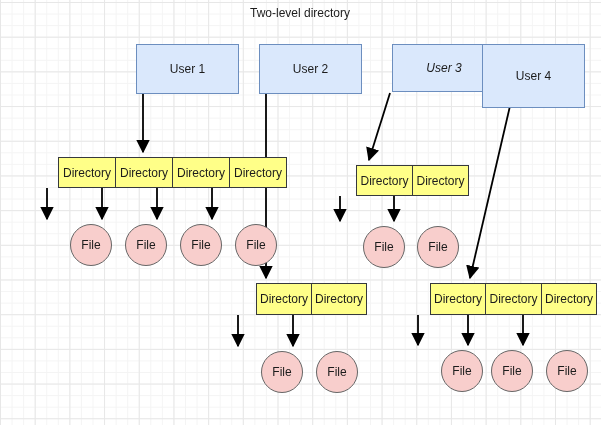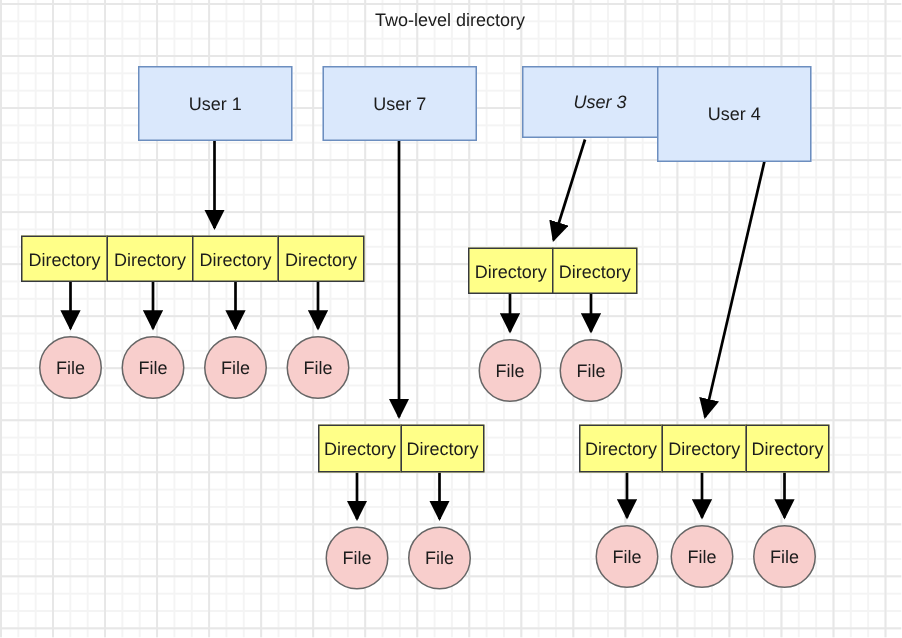--- a/index.html
+++ b/index.html
@@ -17,20 +17,21 @@
       linear-gradient(#f4f4f4 1px, transparent 1px),
       linear-gradient(90deg, #f4f4f4 1px, transparent 1px);
     background-size:34.7px 34.7px,34.7px 34.7px,11.57px 11.57px,11.57px 11.57px;
     background-position:0 2px,0 0,0 2px,0 0;
   }
   .node{
     position:absolute;
     display:flex;align-items:center;justify-content:center;
     text-align:left;box-sizing:border-box;
     white-space:nowrap;
+    margin-left:44px;
   }
   .user{background:#dae8fc;border:1px solid #6c8ebf;}
   .dir{background:#ffff88;border:1px solid #36393d;}
   .file{background:#f8cecc;border:1px solid #666666;border-radius:50%;}
   .title{
     position:absolute;left:250px;top:6px;width:140px;
     text-align:left;
   }
   .edges{position:absolute;left:0;top:0;pointer-events:none;}
 </style>
@@ -64,21 +65,21 @@
 
       <line x1="418" y1="315" x2="418" y2="345" marker-end="url(#arw)"></line>
       <line x1="468" y1="315" x2="468" y2="345" marker-end="url(#arw)"></line>
       <line x1="523" y1="315" x2="523" y2="345" marker-end="url(#arw)"></line>
     </g>
   </svg>
 
   <div class="title">Two-level directory</div>
 
   <div class="node user" style="left:92px;top:44px;width:103px;height:50px;">User 1</div>
-  <div class="node user" style="left:215px;top:44px;width:103px;height:50px;">User 7</div>
+  <div class="node user" style="left:215px;top:44px;width:103px;height:50px;">User 2</div>
   <div class="node user" style="left:348px;top:44px;width:104px;height:48px;font-style:italic;">User 3</div>
   <div class="node user" style="left:438px;top:44px;width:103px;height:64px;">User 4</div>
 
   <div class="node dir" style="left:14px;top:157px;width:58px;height:31px;">Directory</div>
   <div class="node dir" style="left:71px;top:157px;width:58px;height:31px;">Directory</div>
   <div class="node dir" style="left:128px;top:157px;width:58px;height:31px;">Directory</div>
   <div class="node dir" style="left:185px;top:157px;width:58px;height:31px;">Directory</div>
   <div class="node file" style="left:26px;top:224px;width:42px;height:42px;">File</div>
   <div class="node file" style="left:81px;top:224px;width:42px;height:42px;">File</div>
   <div class="node file" style="left:136px;top:224px;width:42px;height:42px;">File</div>

